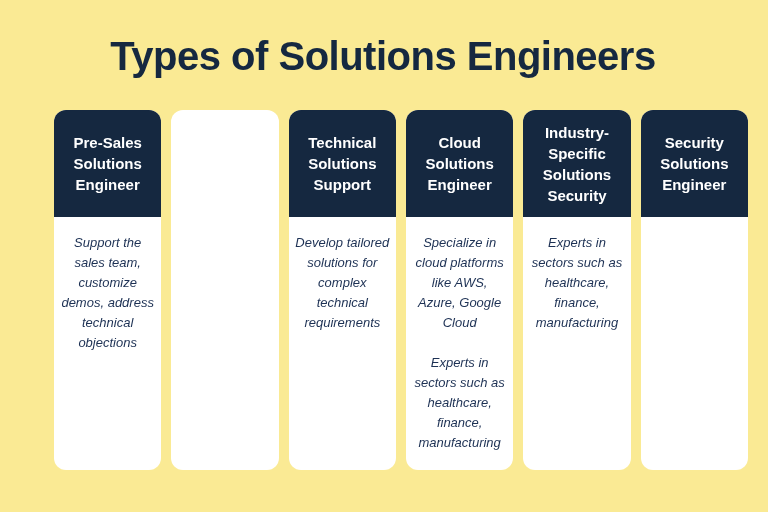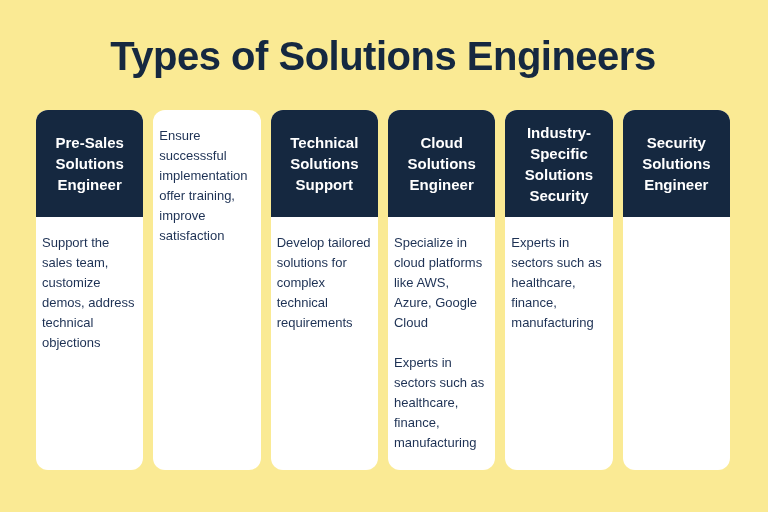--- a/index.html
+++ b/index.html
@@ -33,21 +33,21 @@
     text-align: center;
     font-size: 40px;
     line-height: 44px;
     font-weight: 700;
     letter-spacing: -0.5px;
     color: var(--ink);
   }
   .cards {
     position: absolute;
     top: 110px;
-    left: 36px;
+    left: 54px;
     width: 694px;
     height: 360px;
     display: flex;
     gap: 10px;
   }
   .card {
     flex: 1 1 0;
     min-width: 0;
     background: var(--card-bg);
     border-radius: 12px;
@@ -67,25 +67,26 @@
     padding: 0 6px;
   }
   .card-title {
     font-size: 15px;
     line-height: 21px;
     font-weight: 700;
   }
   .card-body {
     flex: 1 1 auto;
     padding: 16px 6px 10px 6px;
-    text-align: left;
+    text-align: center;
     color: var(--body-ink);
     font-size: 13px;
     line-height: 20px;
     font-weight: 500;
+    font-style: italic;
   }
   .card-body p { margin: 0; }
   .card-body p + p { margin-top: 20px; }
 </style>
 </head>
 <body>
 
 <div class="page">
   <h1 class="title">Types of Solutions Engineers</h1>
 
@@ -93,23 +94,20 @@
   <section class="card">
     <header class="card-header">
       <span class="card-title">Pre-Sales Solutions Engineer</span>
     </header>
     <div class="card-body">
           <p>Support the sales team, customize demos, address technical objections</p>
         </div>
   </section>
 
   <section class="card">
-    <div class="card-body">
-          <p>Ensure successsful implementation offer training, improve satisfaction</p>
-        </div>
   </section>
 
   <section class="card">
     <header class="card-header">
       <span class="card-title">Technical Solutions Support</span>
     </header>
     <div class="card-body">
           <p>Develop tailored solutions for complex technical requirements</p>
         </div>
   </section>

